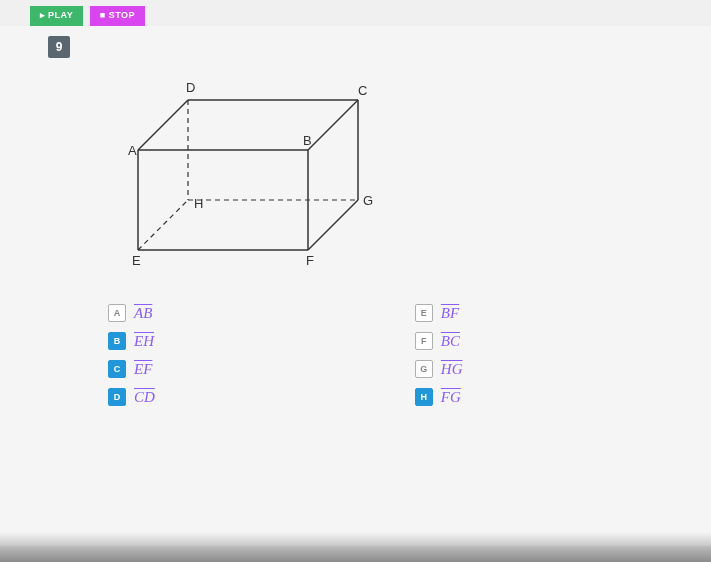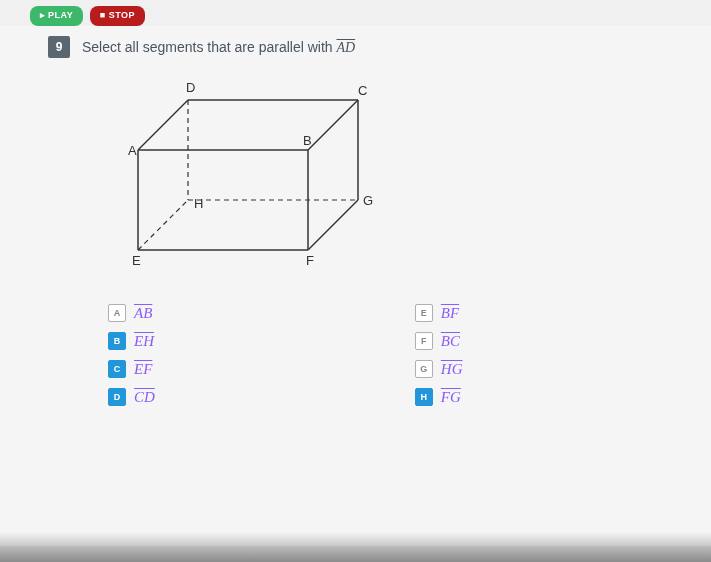--- a/index.html
+++ b/index.html
@@ -15,25 +15,25 @@
   background: #f0f0f0;
   padding: 4px 10px 0 30px;
 }
 .pill-btn {
   display: inline-block;
   background: #3db86a;
   color: #fff;
   font-size: 9px;
   font-weight: bold;
   padding: 4px 10px 6px 10px;
-  border-radius: 8px;
+  border-radius: 0;
   margin-right: 2px;
   letter-spacing: 0.5px;
 }
-.pill-btn.grey { background: #b91c1c; }
+.pill-btn.grey { background: #d946ef; }
 .main {
   background: #f5f5f5;
   padding: 10px 40px 40px 48px;
   min-height: 520px;
   position: relative;
 }
 .question-row {
   display: flex;
   align-items: flex-start;
   gap: 12px;
@@ -135,23 +135,20 @@
 </div>
 
 <div class="side-arrow">
   <span>‹</span>
 </div>
 
 <div class="main">
 
   <div class="question-row">
     <div class="qnum">9</div>
-    <div class="qtext">
-      <span>Select all segments that are parallel with </span><span class="overline">AD</span>
-    </div>
   </div>
 
   <div class="figure">
     <svg width="280" height="210" viewBox="0 0 280 210">
 
       <line x1="30" y1="80" x2="200" y2="80" stroke="#333" stroke-width="1.5"></line>
       <line x1="30" y1="80" x2="30" y2="180" stroke="#333" stroke-width="1.5"></line>
       <line x1="200" y1="80" x2="200" y2="180" stroke="#333" stroke-width="1.5"></line>
       <line x1="30" y1="180" x2="200" y2="180" stroke="#333" stroke-width="1.5"></line>
       <line x1="30" y1="80" x2="80" y2="30" stroke="#333" stroke-width="1.5"></line>

